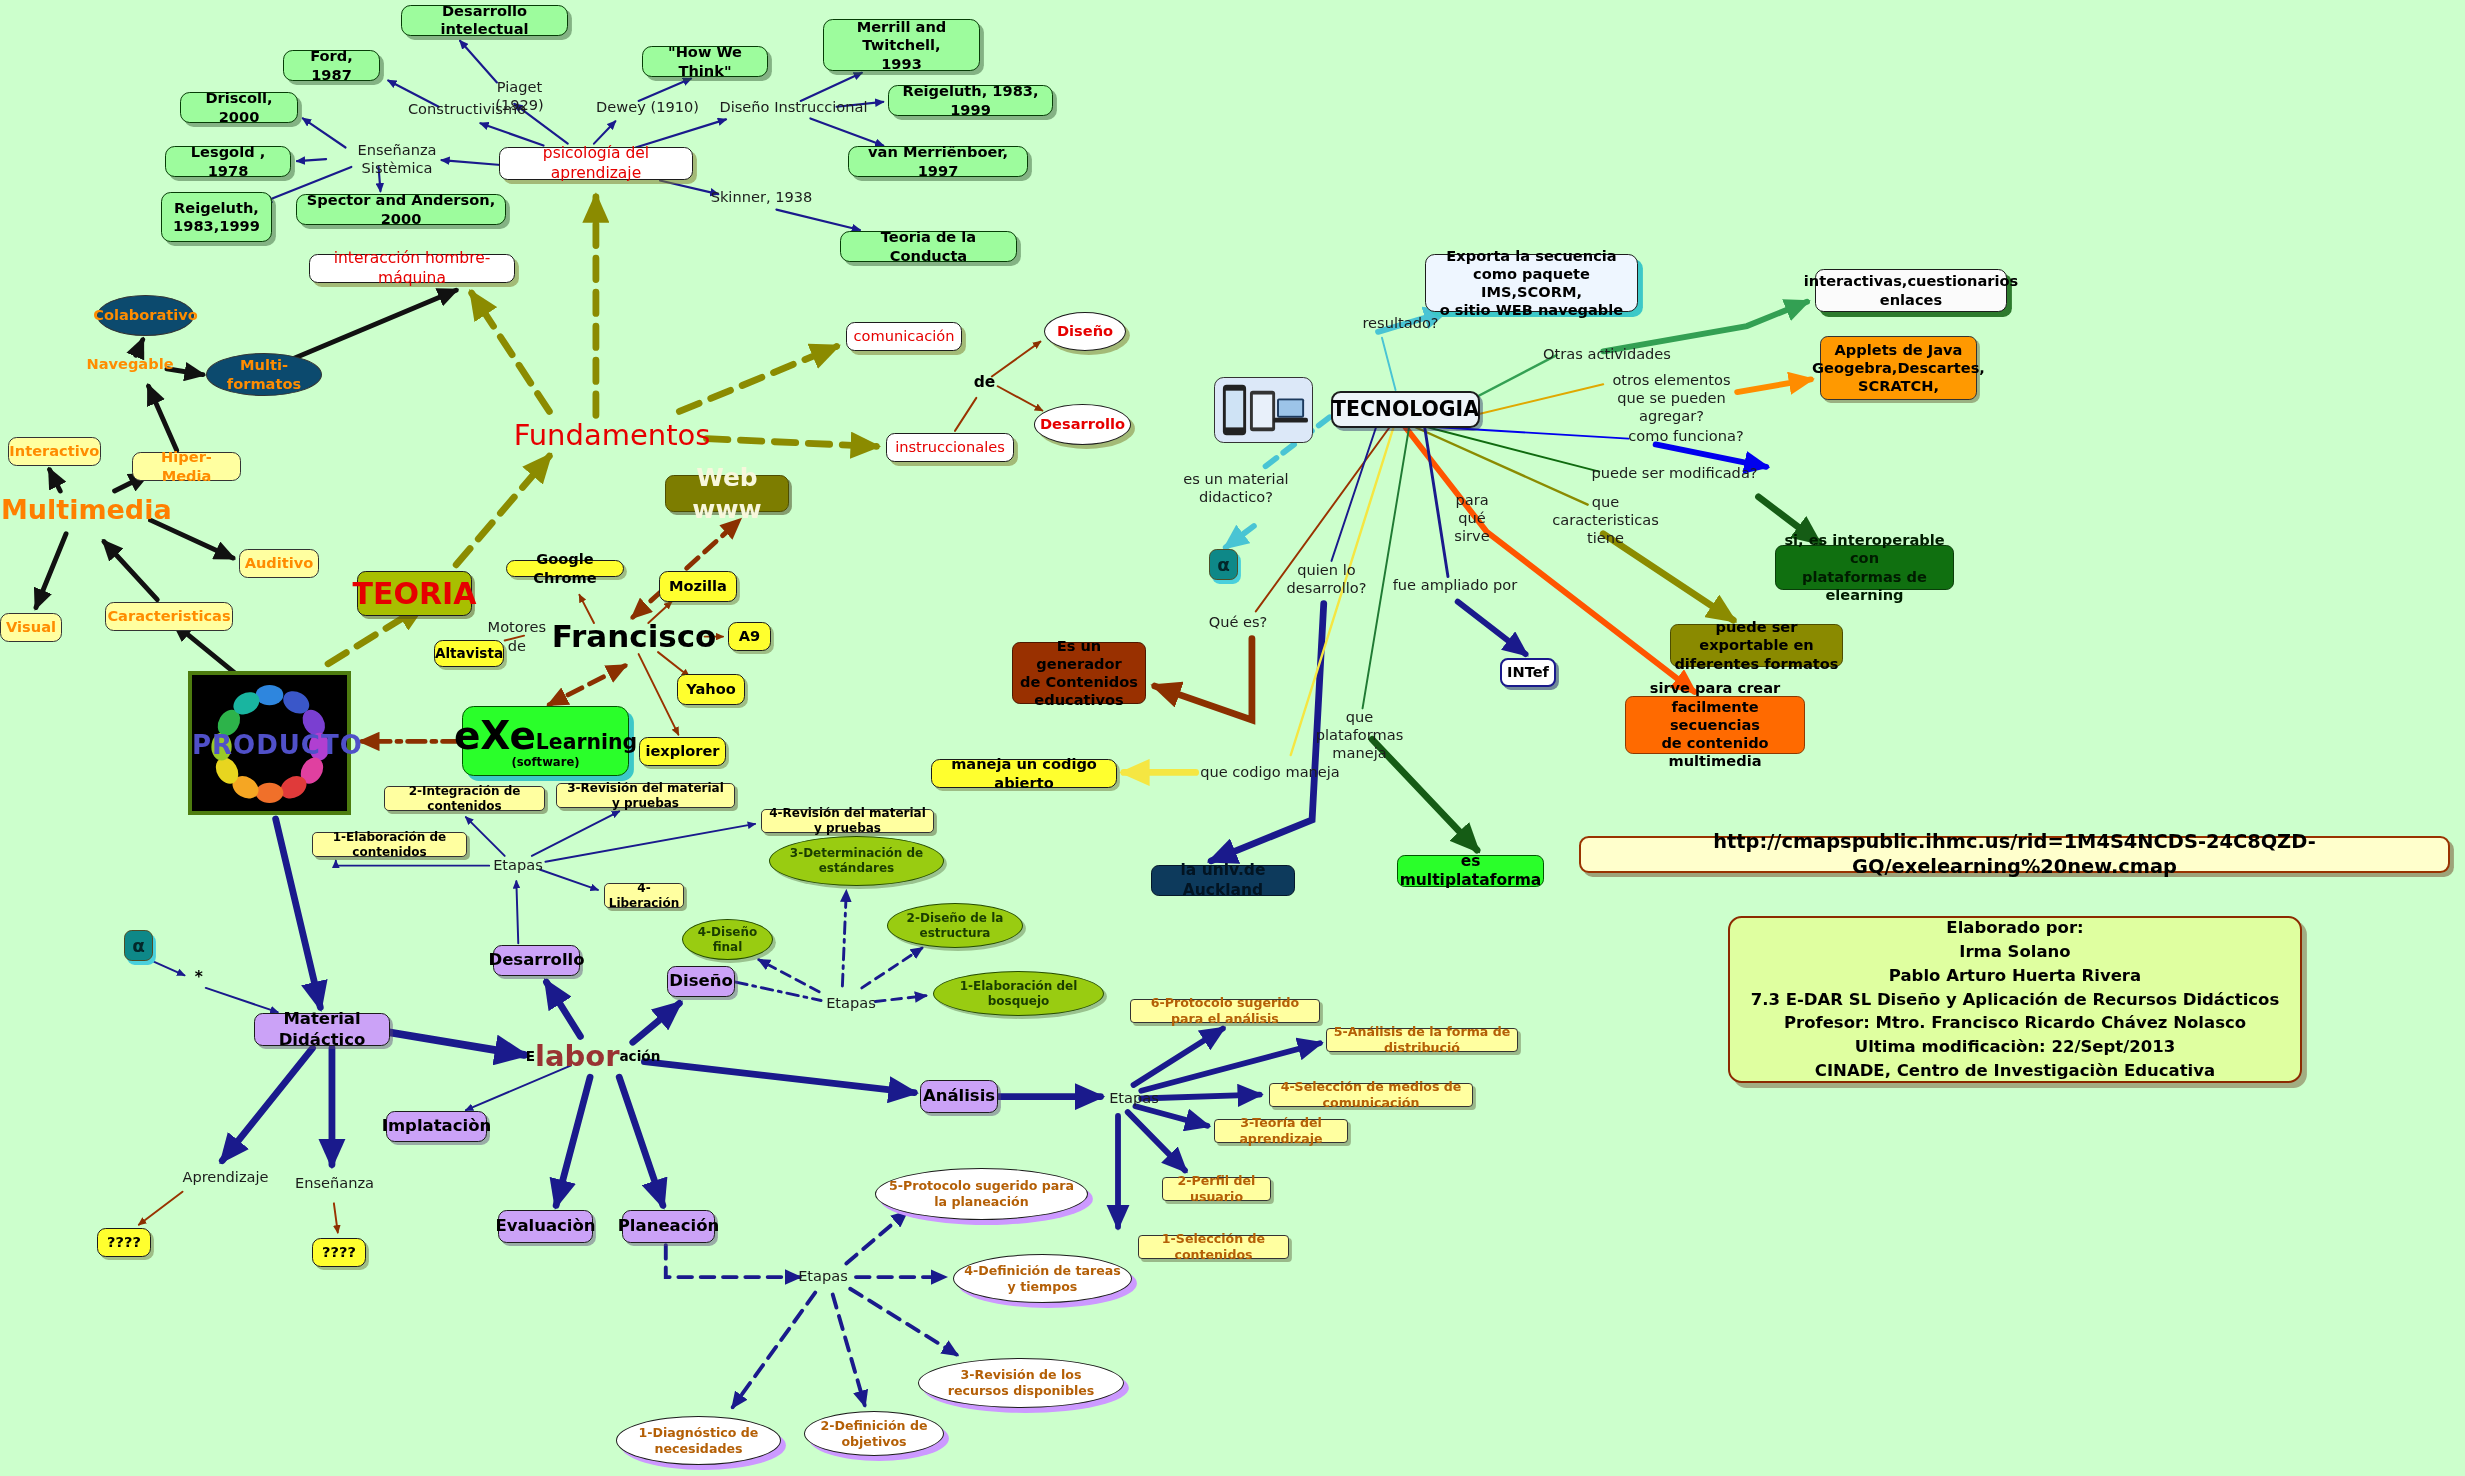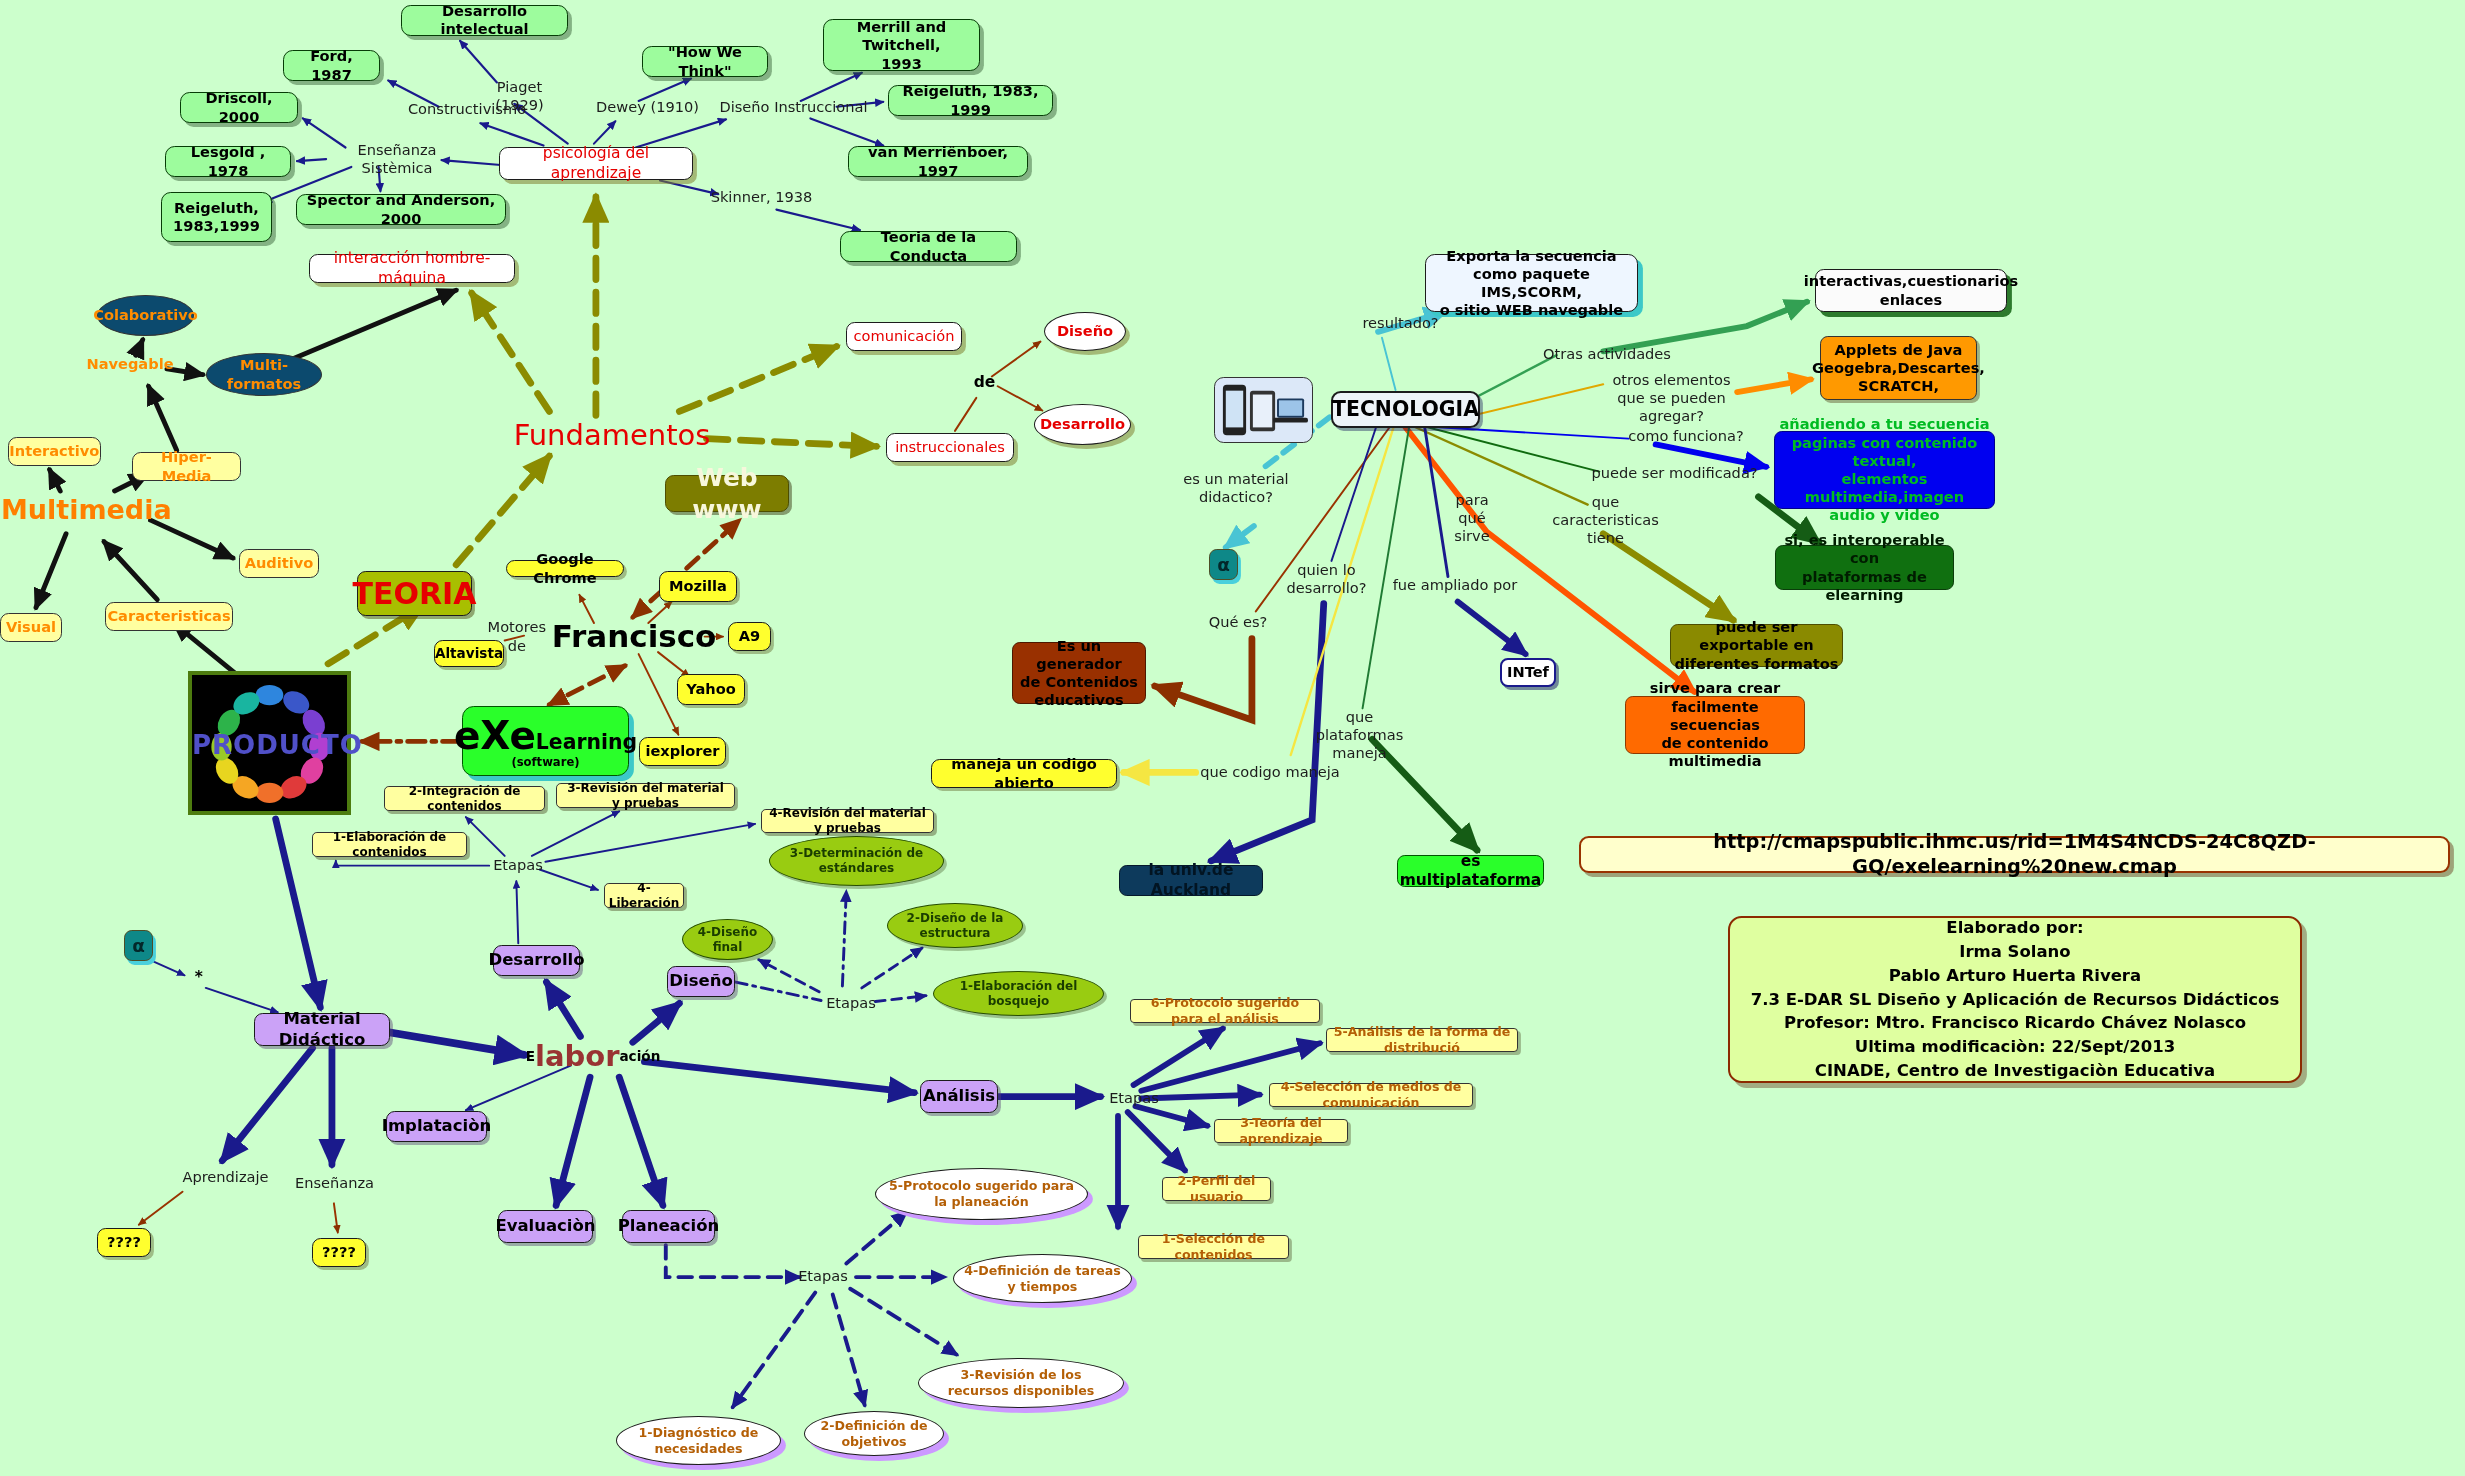--- a/index.html
+++ b/index.html
@@ -40,21 +40,21 @@
   .exe{background:#2aff2a;border:1.9px solid #005500;border-radius:11.6px;color:#000;box-shadow:4.9px 4.9px 0 #3cc8c8;flex-direction:column;}
   .tec{background:#eef4f8;border:2.4px solid #1c1c1c;border-radius:9.7px;color:#000;font-weight:bold;font-size:20.4px;box-shadow:2.9px 2.9px 0 rgba(20,20,90,.4);}
   .exporta{background:#eef6ff;border:1.9px solid #1c1c1c;border-radius:9.7px;color:#000;font-weight:bold;font-size:14.6px;box-shadow:4.9px 4.9px 0 #3cc8c8;}
   .interactivas{background:#fbfbfb;border:1.9px solid #1c1c1c;border-radius:8.7px;color:#000;font-weight:bold;font-size:14.6px;box-shadow:4.9px 4.9px 0 #2d7a2d;}
   .applets{background:#f90;border:1.9px solid #333;border-radius:7.8px;color:#000;font-weight:bold;font-size:14.6px;box-shadow:2.9px 2.9px 0 rgba(80,60,20,.4);}
   .anad{background:#0000f0;border:1.9px solid #00008c;border-radius:7.8px;color:#00bb22;font-weight:bold;font-size:14.6px;}
   .interop{background:#107010;border:1.9px solid #titles;border:1.9px solid #0a3d0a;border-radius:7.8px;color:#001c00;font-weight:bold;font-size:14.6px;}
   .export2{background:#8a8a00;border:1.9px solid #4d4d00;border-radius:7.8px;color:#000;font-weight:bold;font-size:14.6px;}
   .sirve{background:#ff6a00;border:1.9px solid #8c3a00;border-radius:7.8px;color:#000;font-weight:bold;font-size:14.6px;}
   .gener{background:#993000;border:1.9px solid #4d1800;border-radius:7.8px;color:#000;font-weight:bold;font-size:14.6px;}
-  .auck{background:#0d3a5c;border:1.9px solid #05182b;border-radius:7.8px;color:#021422;font-weight:bold;font-size:15.5px;}
+  .auck{background:#0d3a5c;border:1.9px solid #05182b;border-radius:7.8px;color:#021422;font-weight:bold;font-size:15.5px;margin-left:32px;}
   .multip{background:#2aff2a;border:1.9px solid #005500;border-radius:7.8px;color:#000;font-weight:bold;font-size:15.5px;}
   .intef{background:#fff;border:2.4px solid #1a1a8c;border-radius:7.8px;color:#000;font-weight:bold;font-size:14.6px;box-shadow:2.9px 2.9px 0 rgba(20,20,100,.5);}
   .urlbox{background:#ffffcc;border:2.9px solid #993300;border-radius:9.7px;color:#000;font-weight:bold;font-size:19.4px;box-shadow:3.9px 3.9px 0 rgba(100,50,20,.45);}
   .elab{background:#dfffa0;border:2.9px solid #8c2a00;border-radius:13.6px;color:#000;font-weight:bold;font-size:16.5px;line-height:1.45;box-shadow:4.9px 4.9px 0 rgba(100,50,20,.4);}
   .alpha{background:#0e8888;border:1.9px solid #4d4d26;border-radius:7.8px;color:#03272a;font-weight:bold;font-size:18.4px;box-shadow:2.9px 3.9px 0 #49d0dc;}
   .prodimg{background:#000000;border:4px solid #4d7c0f;}
   .prodtxt{position:absolute;width:100%;text-align:center;color:#5050c8;font-weight:bold;font-size:26px;letter-spacing:1px;}
 </style>
 </head>
 <body>
@@ -316,24 +316,20 @@
 <div class="node lbl" style="left:1355px;top:314px;width:91px">resultado?</div>
 <div class="node interactivas" style="left:1815px;top:269px;width:192px;height:43px">interactivas,cuestionarios
 enlaces</div>
 <div class="node lbl" style="left:1541px;top:345px;width:132px">Otras actividades</div>
 <div class="node lbl" style="left:1591px;top:371px;width:161px">otros elementos
 que se pueden agregar?</div>
 <div class="node applets" style="left:1820px;top:336px;width:157px;height:64px">Applets de Java
 Geogebra,Descartes,
 SCRATCH,</div>
 <div class="node lbl" style="left:1626px;top:427px;width:120px">como funciona?</div>
-<div class="node anad" style="left:1774px;top:431px;width:221px;height:78px">añadiendo a tu secuencia
-paginas con contenido textual,
-elementos multimedia,imagen
-audio y video</div>
 <div class="node lbl" style="left:1589px;top:464px;width:171px">puede ser modificada?</div>
 <div class="node lbl" style="left:1549px;top:493px;width:113px">que caracteristicas
 tiene</div>
 <div class="node lbl" style="left:1440px;top:491px;width:64px">para qué
 sirve</div>
 <div class="node interop" style="left:1775px;top:545px;width:179px;height:45px">si, es interoperable con
 plataformas de elearning</div>
 <div class="node export2" style="left:1670px;top:624px;width:173px;height:43px">puede ser exportable en
 diferentes formatos</div>
 <div class="node sirve" style="left:1625px;top:696px;width:180px;height:58px">sirve para crear

